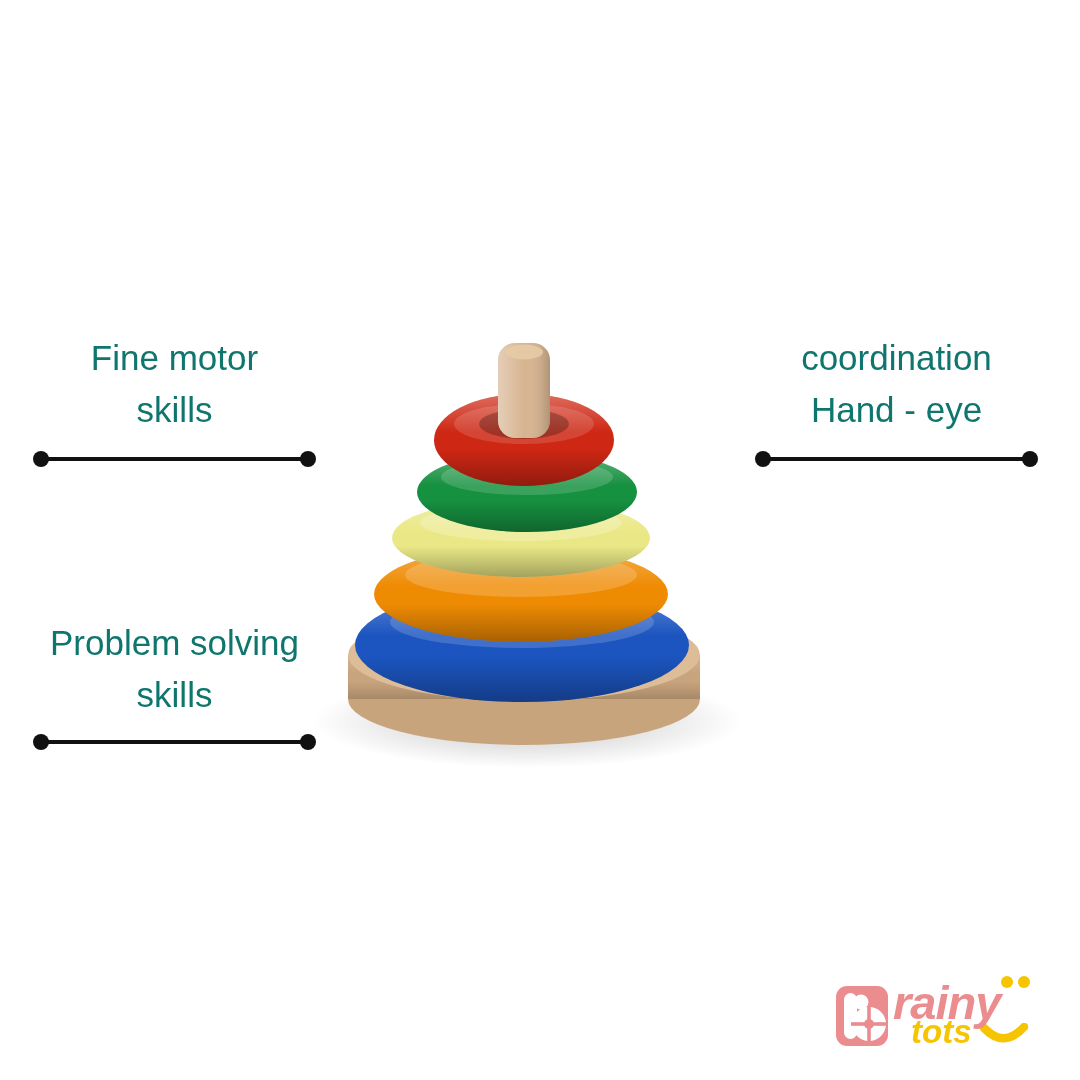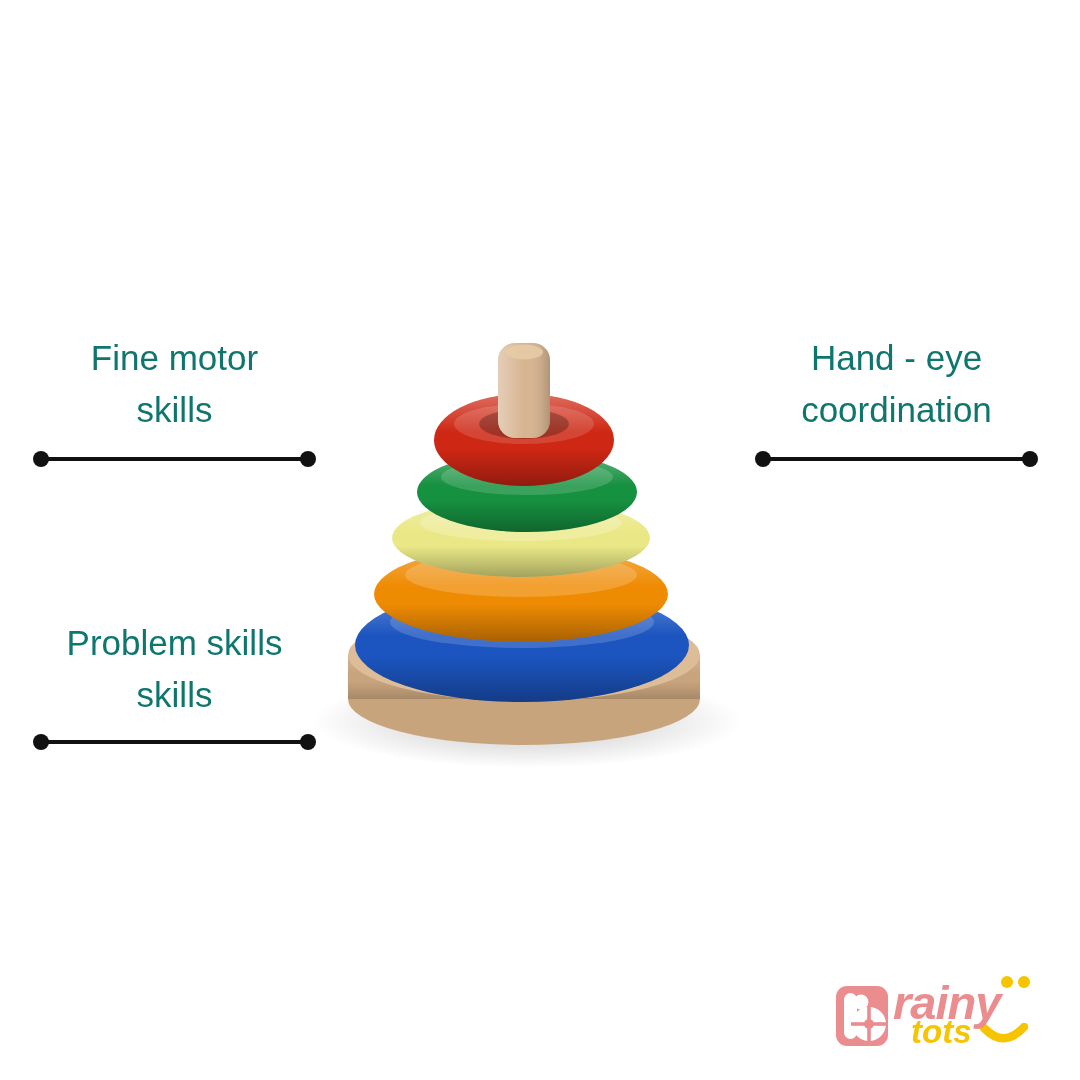--- a/index.html
+++ b/index.html
@@ -75,31 +75,31 @@
     <div class="f-line">Fine motor</div>
     <div class="f-line">skills</div>
     <div class="connector">
       <div class="cline"></div>
       <div class="cdot cdot-l"></div>
       <div class="cdot cdot-r"></div>
     </div>
   </div>
 
   <div class="feature f-tr">
+    <div class="f-line">coordination</div>
     <div class="f-line">Hand - eye</div>
-    <div class="f-line">coordination</div>
     <div class="connector">
       <div class="cline"></div>
       <div class="cdot cdot-l"></div>
       <div class="cdot cdot-r"></div>
     </div>
   </div>
 
   <div class="feature f-bl">
-    <div class="f-line">Problem skills</div>
+    <div class="f-line">Problem solving</div>
     <div class="f-line">skills</div>
     <div class="connector">
       <div class="cline"></div>
       <div class="cdot cdot-l"></div>
       <div class="cdot cdot-r"></div>
     </div>
   </div>
 
 
   <svg class="toy" viewBox="0 0 460 440" aria-hidden="true">

